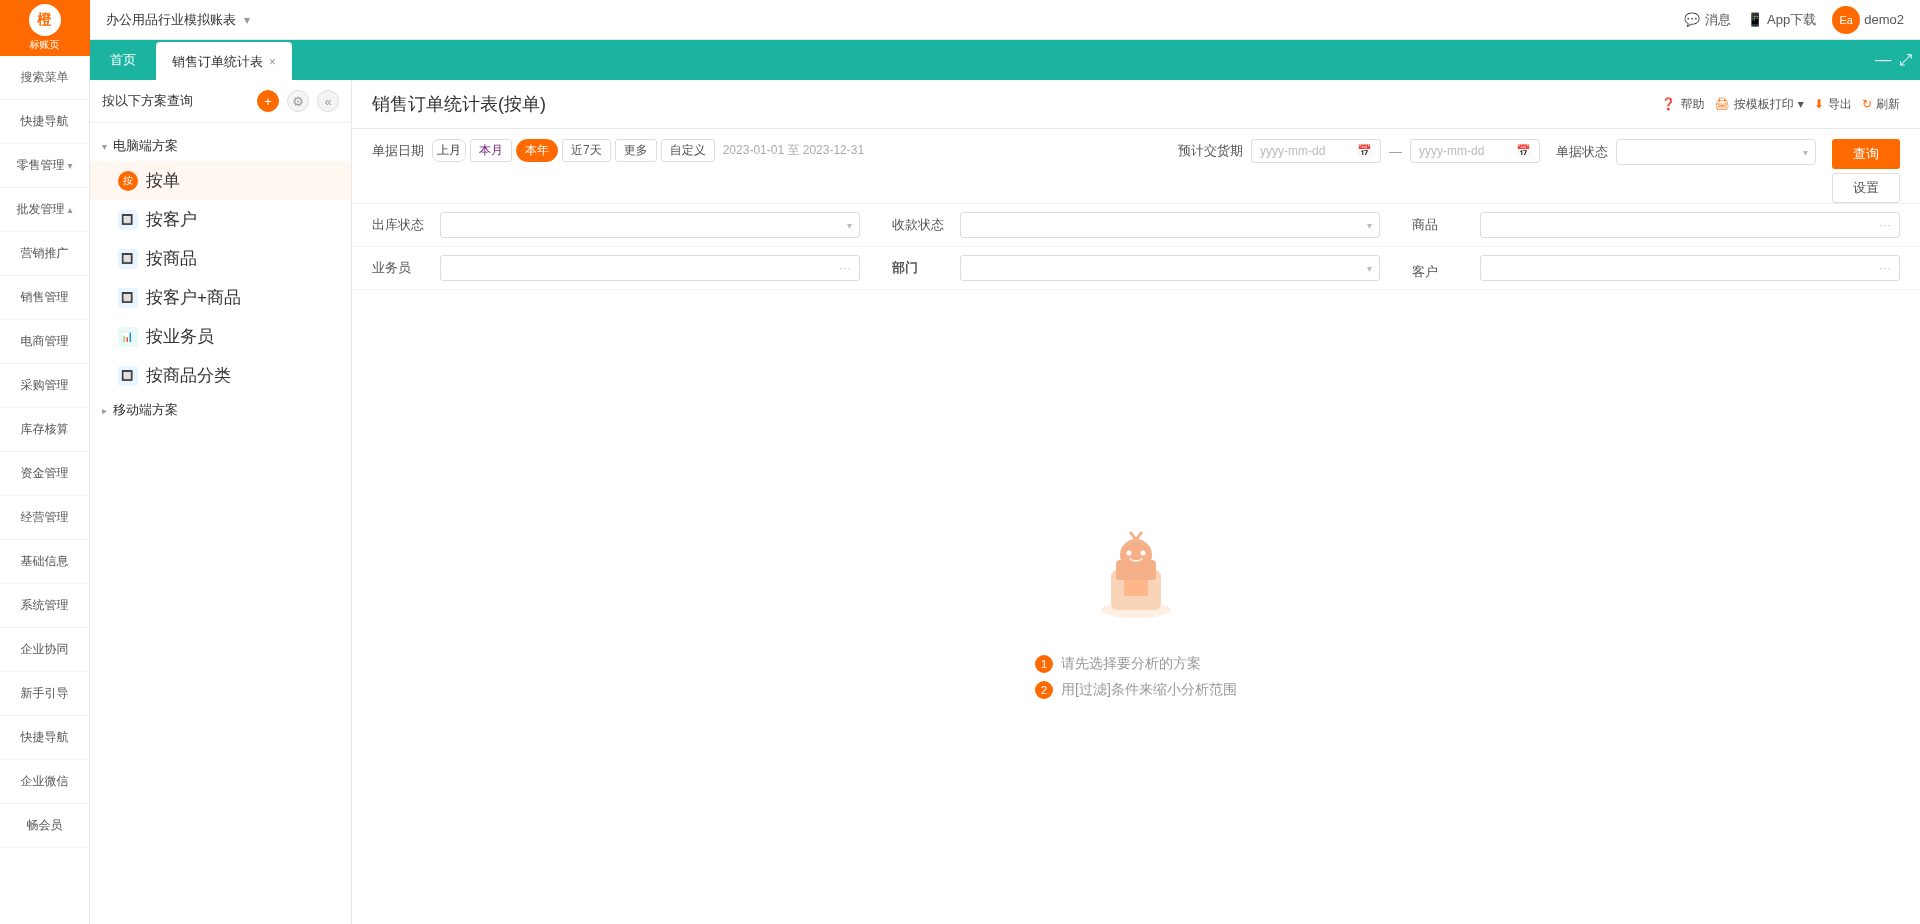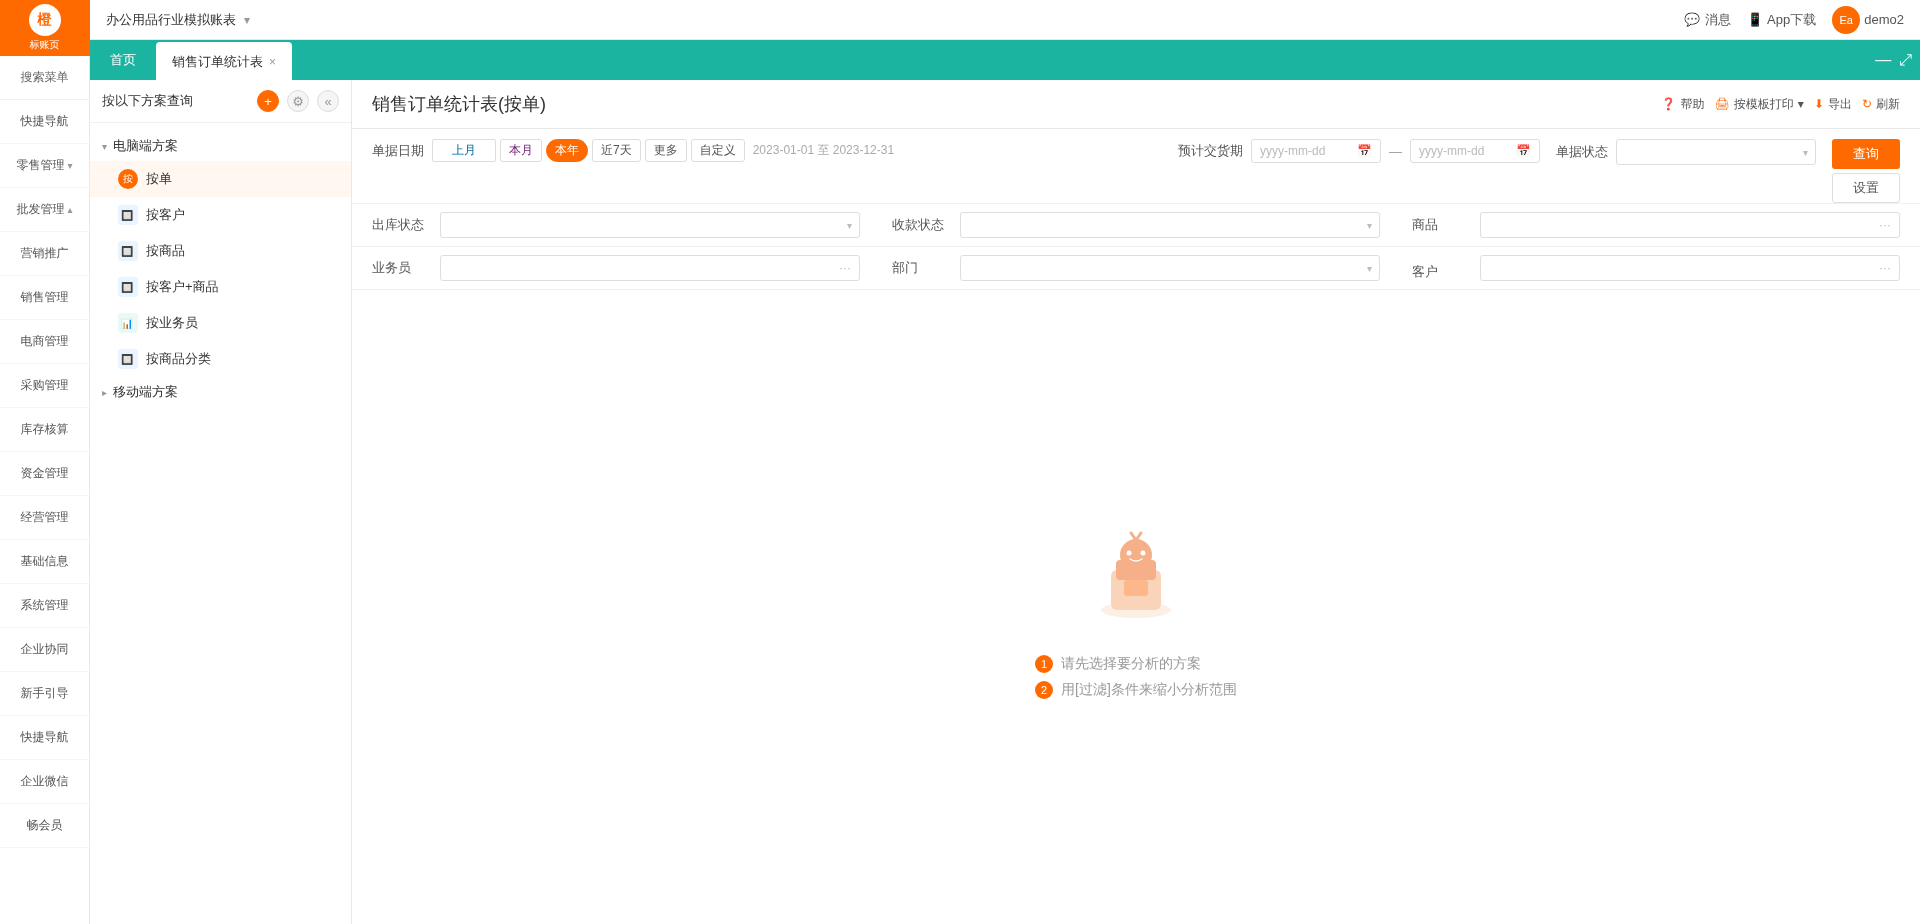--- a/index.html
+++ b/index.html
@@ -52,21 +52,21 @@
 
     .tree-section { padding: 8px 0; }
     .tree-parent { display: flex; align-items: center; padding: 6px 12px; cursor: pointer; }
     .tree-parent .arrow { font-size: 10px; color: #999; margin-right: 6px; }
     .tree-parent .label { font-size: 13px; color: #333; }
     .tree-child { display: flex; align-items: center; padding: 8px 12px 8px 28px; cursor: pointer; }
     .tree-child.selected { background: #fff7f0; }
     .tree-child .child-icon { width: 20px; height: 20px; border-radius: 50%; background: #ff6a00; display: flex; align-items: center; justify-content: center; color: #fff; font-size: 10px; margin-right: 8px; }
     .tree-child .child-icon-sq { width: 20px; height: 20px; border-radius: 3px; background: #e8f4ff; display: flex; align-items: center; justify-content: center; color: #4a9eff; font-size: 10px; margin-right: 8px; }
     .tree-child .child-icon-sq2 { width: 20px; height: 20px; border-radius: 3px; background: #e8f9f7; display: flex; align-items: center; justify-content: center; color: #1bb4a0; font-size: 10px; margin-right: 8px; }
-    .tree-child .child-label { font-size: 13px; color: #333; }
+    .tree-child .child-label { font-size: 17px; color: #333; }
 
     
     .right-panel { flex: 1; display: flex; flex-direction: column; background: #f5f5f5; }
 
     
     .page-header { background: #fff; padding: 12px 20px 0; border-bottom: 1px solid #e8e8e8; display: flex; align-items: center; justify-content: space-between; }
     .page-title { font-size: 18px; color: #333; font-weight: 500; padding-bottom: 12px; }
     .page-header-actions { display: flex; gap: 10px; align-items: center; padding-bottom: 12px; }
     .header-action { display: flex; align-items: center; gap: 4px; font-size: 12px; color: #555; cursor: pointer; }
     .header-action .icon { color: #ff6a00; }
@@ -268,21 +268,21 @@
       </div>
 
       <div class="main-filter-section">
 
         <div style="display:flex; align-items:flex-start; padding: 10px 20px 0; gap: 16px; background:#fff; border-bottom: 1px solid #f0f0f0;">
 
           <div style="display:flex; flex-direction:column; gap:4px; flex:1;">
             <div style="display:flex; align-items:center; gap:8px;">
               <span style="font-size:13px;color:#555;white-space:nowrap;">单据日期</span>
               <div style="display:flex;gap:4px;align-items:center;">
-                <button style="padding:2px 19px;border:1px solid #ddd;border-radius:2px;font-size:12px;color:#0369a1;cursor:pointer;background:#fff;">上月</button>
+                <button style="padding:2px 4px;border:1px solid #ddd;border-radius:7px;font-size:12px;color:#404040;cursor:pointer;background:#fff;">上月</button>
                 <button style="padding:2px 8px;border:1px solid #ddd;border-radius:3px;font-size:12px;color:#701a75;cursor:pointer;background:#fff;">本月</button>
                 <button style="padding:2px 8px;border:1px solid #ddd;border-radius:12px;font-size:12px;color:#fff;cursor:pointer;background:#ff6a00;border-color:#ff6a00;">本年</button>
                 <button style="padding:2px 8px;border:1px solid #ddd;border-radius:3px;font-size:12px;color:#555;cursor:pointer;background:#fff;">近7天</button>
                 <button style="padding:2px 8px;border:1px solid #ddd;border-radius:3px;font-size:12px;color:#555;cursor:pointer;background:#fff;">更多</button>
                 <button style="padding:2px 8px;border:1px solid #ddd;border-radius:3px;font-size:12px;color:#555;cursor:pointer;background:#fff;">自定义</button>
               </div>
               <span style="font-size:12px;color:#aaa;">2023-01-01 至 2023-12-31</span>
             </div>
           </div>
 
@@ -346,21 +346,21 @@
 
         <div style="display:flex;align-items:center;padding:8px 20px;background:#fff;border-bottom:1px solid #f0f0f0;gap:0;">
           <div style="flex:1;display:flex;align-items:center;gap:8px;">
             <span style="font-size:13px;color:#555;white-space:nowrap;min-width:60px;">业务员</span>
             <div style="flex:1;border:1px solid #ddd;border-radius:3px;padding:5px 8px;font-size:12px;color:#bbb;background:#fff;display:flex;align-items:center;cursor:pointer;">
               <span style="margin-left:auto;color:#bbb;">···</span>
             </div>
           </div>
           <div style="width:32px;"></div>
           <div style="flex:1;display:flex;align-items:center;gap:8px;">
-            <span style="font-size:13px;color:#555;white-space:nowrap;min-width:60px;">部门</span>
+            <span style="font-size:13px;color:#555;white-space:nowrap;min-width:60px;font-weight:bold;">部门</span>
             <div style="position:relative;display:inline-flex;align-items:center;flex:1;">
               <select style="appearance:none;border:1px solid #ddd;border-radius:3px;padding:5px 24px 5px 8px;font-size:12px;color:#999;background:#fff;cursor:pointer;width:100%;">
                 <option value=""></option>
               </select>
               <span style="position:absolute;right:8px;color:#bbb;font-size:10px;pointer-events:none;">▾</span>
             </div>
           </div>
           <div style="width:32px;"></div>
           <div style="flex:1;display:flex;align-items:flex-end;gap:8px;">
             <span style="font-size:13px;color:#555;white-space:nowrap;min-width:60px;">客户</span>

